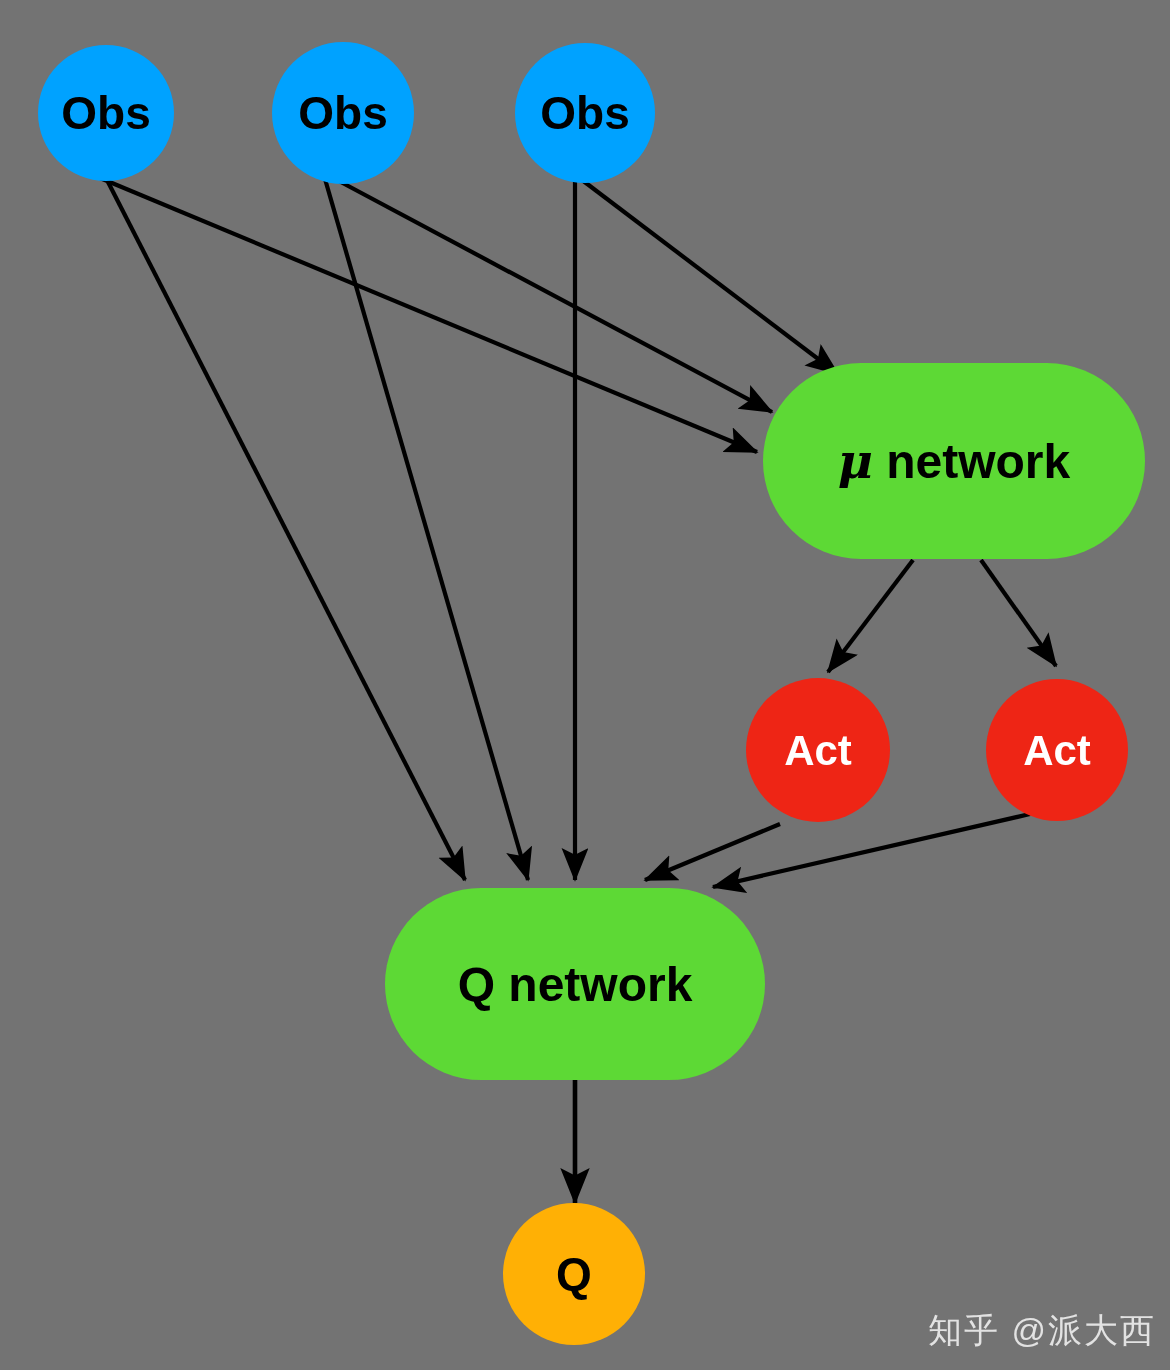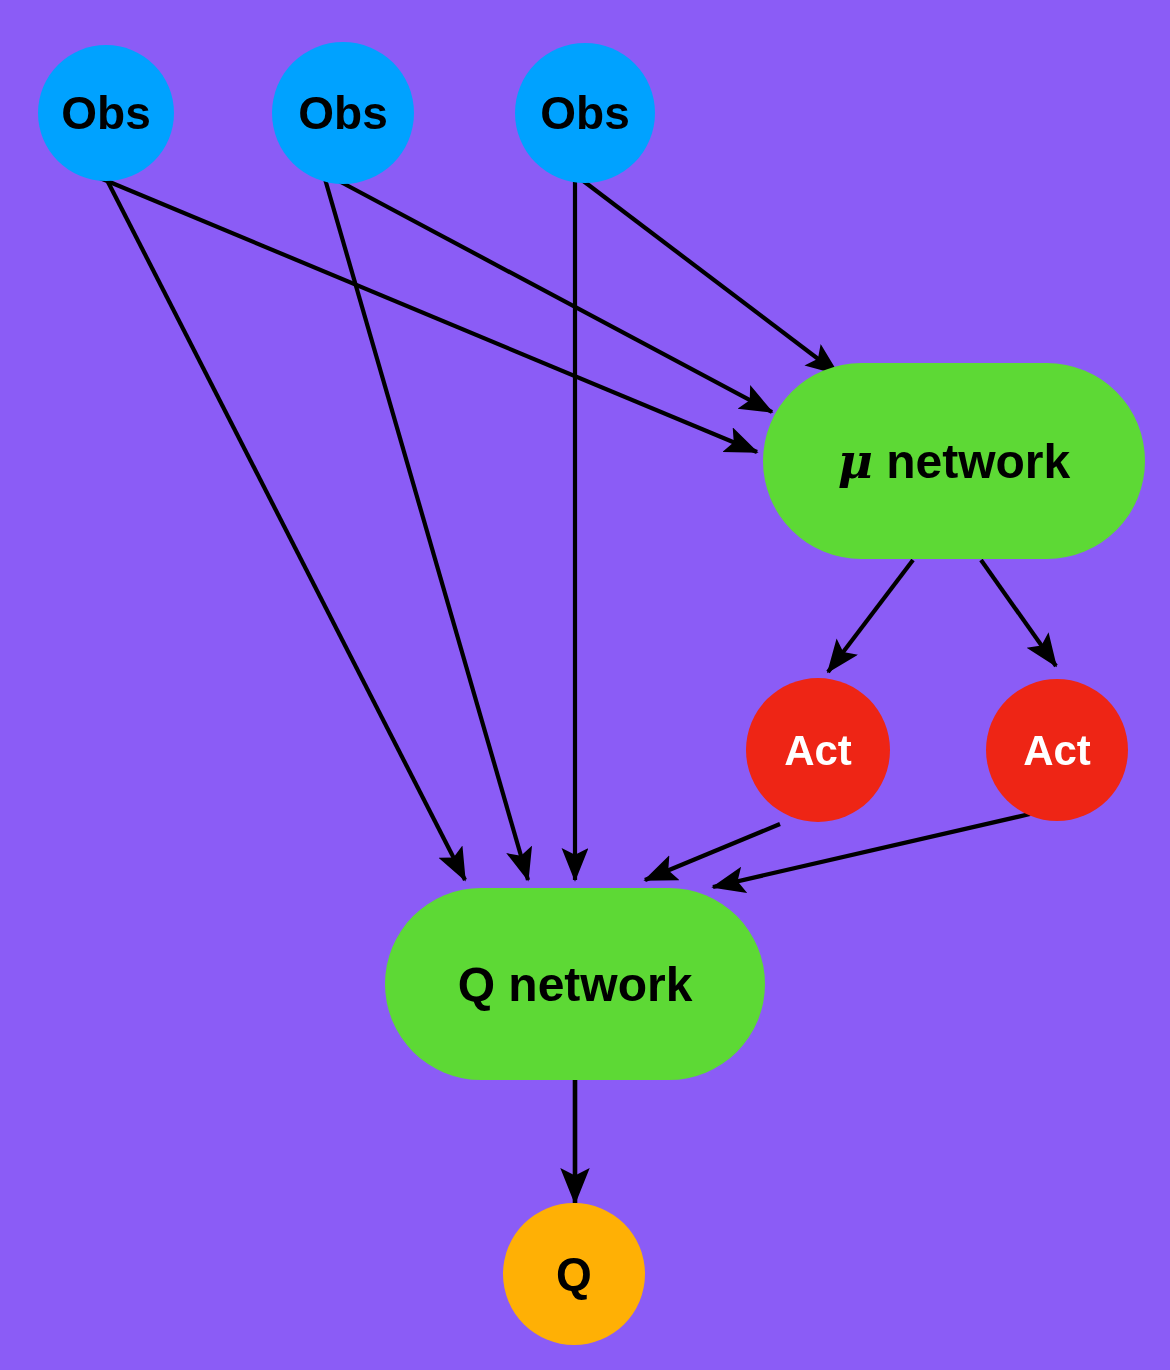--- a/index.html
+++ b/index.html
@@ -47,21 +47,21 @@
     font-size: 34px;
     color: #e2e2e2;
     letter-spacing: 2px;
     white-space: nowrap;
     user-select: none;
   }
 </style>
 </head>
 <body>
 
-<div id="diagram-root" style="background: #8b5cf6;">
+<div id="diagram-root" style="background: #737373;">
 
   <svg id="diagram-svg" viewBox="0 0 1170 1370" xmlns="http://www.w3.org/2000/svg">
     <defs>
       <marker id="arrowhead" markerWidth="9" markerHeight="9" refX="7.6" refY="3.2" orient="auto" markerUnits="strokeWidth">
         <path d="M0,0 L8,3.2 L0,6.4 L1.6,3.2 z" fill="#000000"></path>
       </marker>
     </defs>
 
     <g id="edges-layer">
       <line class="edge" stroke="#000000" stroke-width="4.2" marker-end="url(#arrowhead)" x1="100" y1="178" x2="757" y2="452"></line>
@@ -117,14 +117,15 @@
       </g>
 
       <g>
         <circle fill="#FFB005" cx="574" cy="1274" r="71"></circle>
         <text class="node-label label-q" x="574" y="1274" fill="#000000">Q</text>
       </g>
 
     </g>
   </svg>
 
+  <div class="watermark" style="color: rgb(226, 226, 226);">知乎 @派大西</div>
 
 </div>
 
 </body></html>

